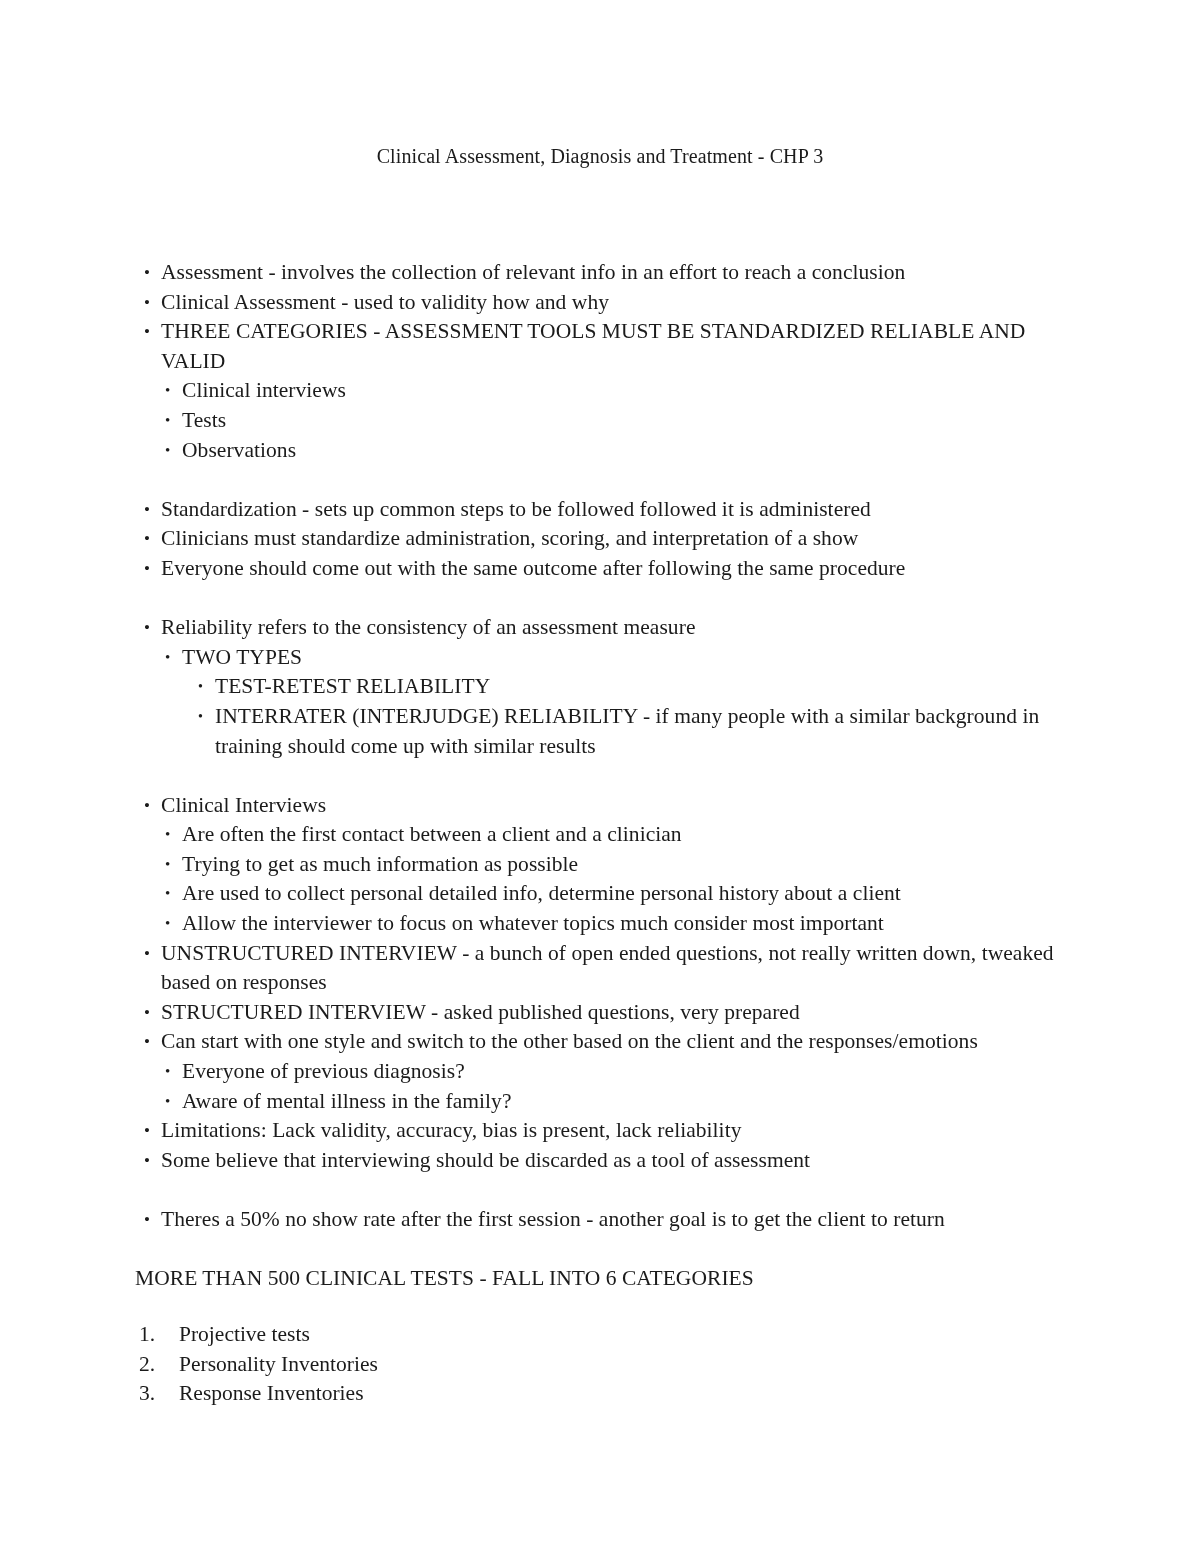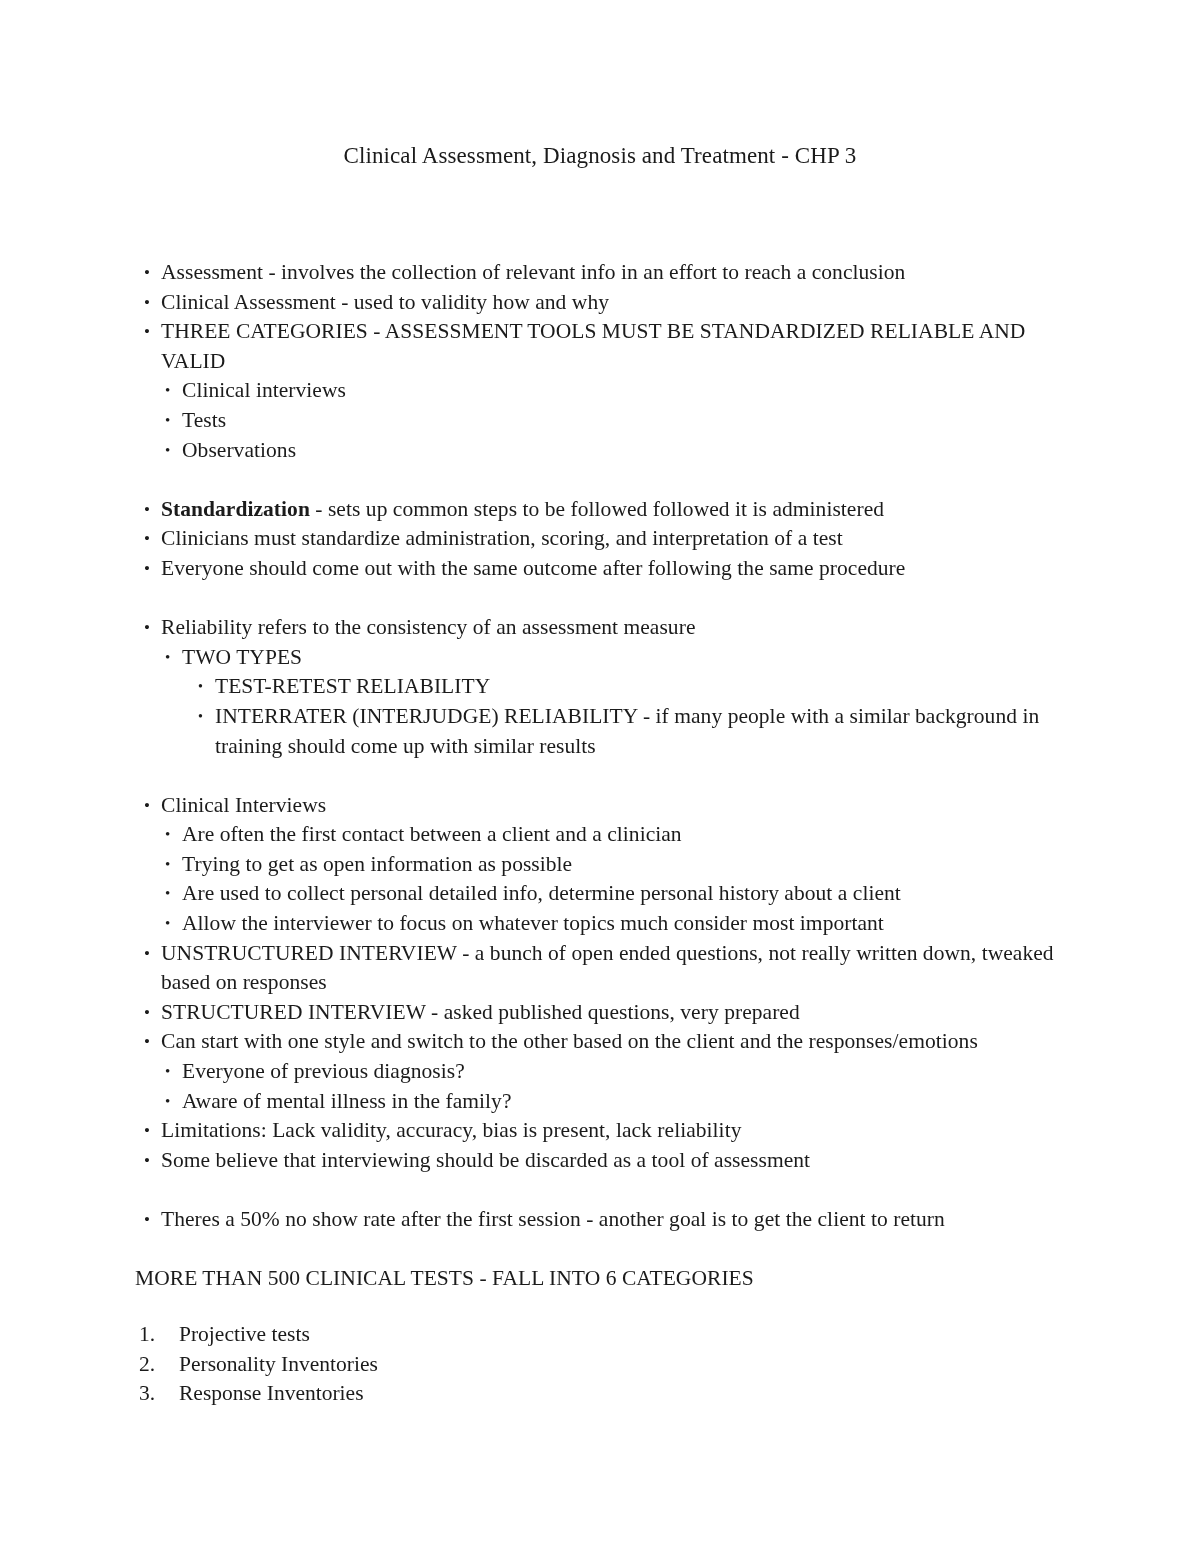--- a/index.html
+++ b/index.html
@@ -22,21 +22,21 @@
     overflow: hidden;
   }
 
   
   .doc-title {
     position: absolute;
     top: 141px;
     left: 0;
     width: 1200px;
     text-align: center;
-    font-size: 23px;
+    font-size: 20px;
     line-height: 30px;
     letter-spacing: 0.1px;
     white-space: nowrap;
   }
 
   
   .body-block {
     position: absolute;
     top: 258px;
     left: 135px;
@@ -87,21 +87,21 @@
     padding-left: 44px;
   }
   .num-row > .num {
     position: absolute;
     left: 4px;
     top: 0;
     line-height: 29.6px;
     font-size: 21.5px;
   }
 
-  b, .bold { font-weight: bold; margin-top: 29px; }
+  b, .bold { font-weight: normal; margin-top: 29px; }
 </style>
 </head>
 <body>
 
 <div class="page">
 
   <div class="doc-title">Clinical Assessment, Diagnosis and Treatment - CHP 3</div>
 
   <div class="body-block" id="body-block">
       <div class="row lvl1">
@@ -128,21 +128,21 @@
         <span class="bullet">•</span>
         <span class="txt">Observations</span>
       </div>
       <div class="gap-sm"></div>
       <div class="row lvl1">
         <span class="bullet">•</span>
         <span class="txt"><b>Standardization</b><span> - sets up common steps to be followed followed it is administered</span></span>
       </div>
       <div class="row lvl1">
         <span class="bullet">•</span>
-        <span class="txt">Clinicians must standardize administration, scoring, and interpretation of a test</span>
+        <span class="txt">Clinicians must standardize administration, scoring, and interpretation of a show</span>
       </div>
       <div class="row lvl1">
         <span class="bullet">•</span>
         <span class="txt">Everyone should come out with the same outcome after following the same procedure</span>
       </div>
       <div class="gap-sm"></div>
       <div class="row lvl1">
         <span class="bullet">•</span>
         <span class="txt">Reliability refers to the consistency of an assessment measure</span>
       </div>
@@ -162,21 +162,21 @@
       <div class="row lvl1">
         <span class="bullet">•</span>
         <span class="txt">Clinical Interviews</span>
       </div>
       <div class="row lvl2">
         <span class="bullet">•</span>
         <span class="txt">Are often the first contact between a client and a clinician</span>
       </div>
       <div class="row lvl2">
         <span class="bullet">•</span>
-        <span class="txt">Trying to get as open information as possible</span>
+        <span class="txt">Trying to get as much information as possible</span>
       </div>
       <div class="row lvl2">
         <span class="bullet">•</span>
         <span class="txt">Are used to collect personal detailed info, determine personal history about a client</span>
       </div>
       <div class="row lvl2">
         <span class="bullet">•</span>
         <span class="txt">Allow the interviewer to focus on whatever topics much consider most important</span>
       </div>
       <div class="row lvl1">

